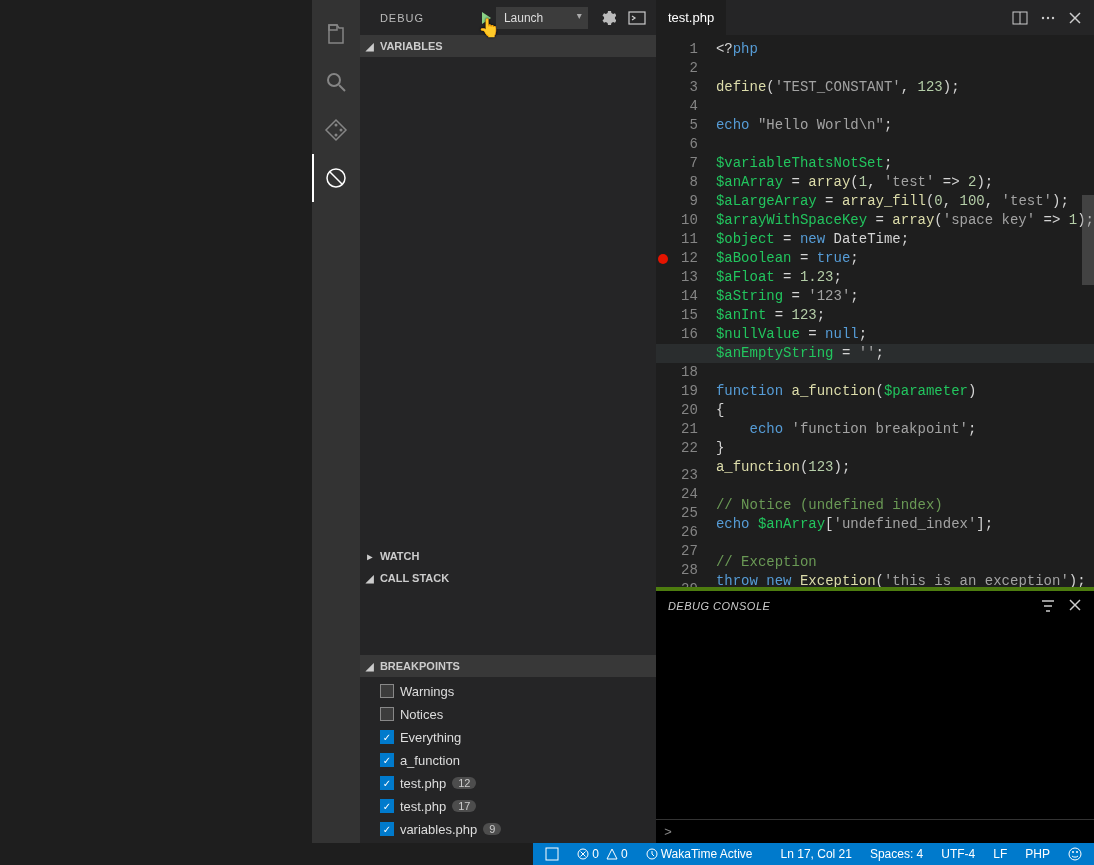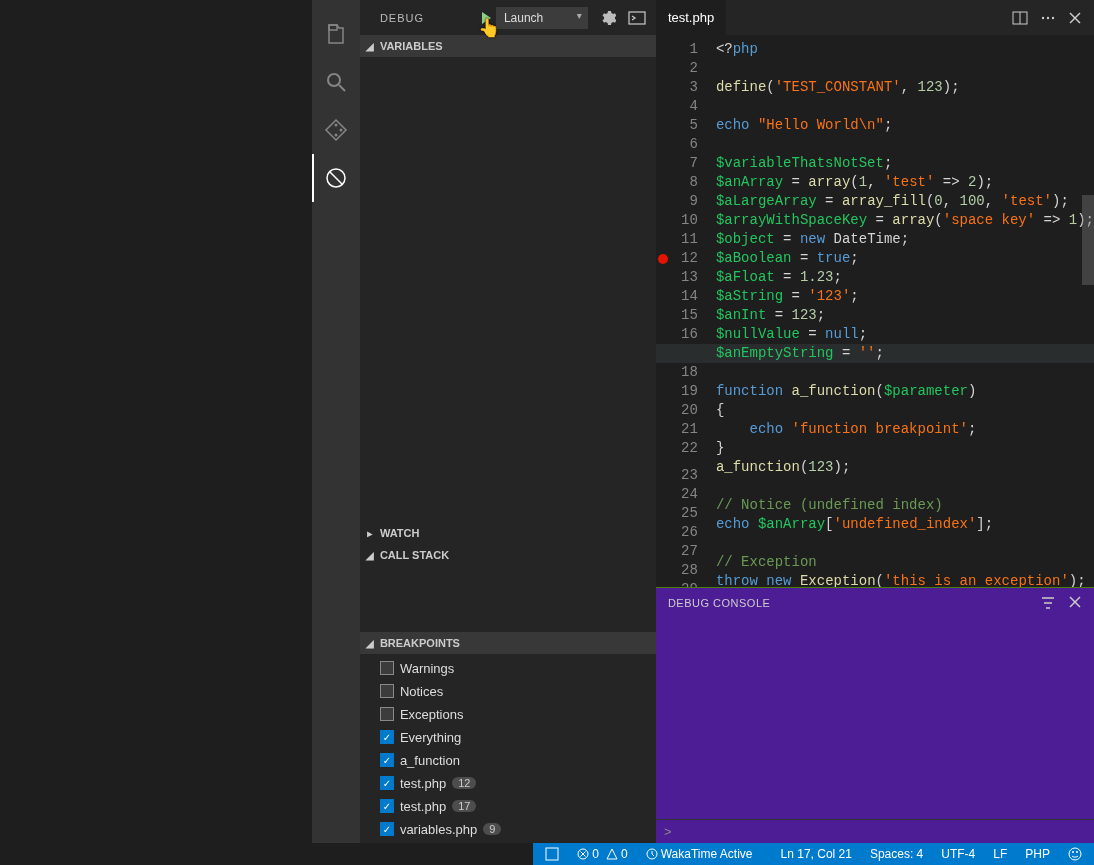--- a/index.html
+++ b/index.html
@@ -40,27 +40,27 @@
 .bp-dot { width:10px; height:10px; border-radius:50%; margin:4.5px auto; }
 .bp-dot.red { background:#e51400; }
 .bp-dot.ring { background:#e51400; opacity:.9; box-shadow:inset 0 0 0 2px #1e1e1e; }
 .line-nums { width:38px; text-align:right; padding:5px 10px 0 0; color:#858585; background:#1e1e1e; }
 .code { flex:1; padding:5px 0 0 8px; white-space:pre; color:#d4d4d4; position:relative; }
 .code .row { height:19px; }
 .code .row.hl { background:#2a2d2e; margin-left:-60px; padding-left:60px; }
 .kw { color:#569cd6; }
 .fn { color:#dcdcaa; }
 .var { color:#22c55e;font-family:Liberation Mono, monospace; }
-.str { color:#f97316; }
+.str { color:#a3a3a3; }
 .num { color:#b5cea8; }
 .cm { color:#6a9955; }
 .op { color:#d4d4d4; }
 .const { color:#569cd6; }
 .scroll-ind { position:absolute; right:0; top:160px; width:12px; height:90px; background:rgba(121,121,121,.4); }
-.panel { height:256px; background:#4c1d95; border-top:1px solid #4d7c0f; display:flex; flex-direction:column; }
+.panel { height:256px; background:#000000; border-top:4px solid #4d7c0f; display:flex; flex-direction:column;font-style:italic; }
 .panel-h { height:30px; padding:0 12px 0 12px; display:flex; align-items:center; font-size:11px; color:#ccc; letter-spacing:.5px; }
 .panel-h-right { margin-left:auto; display:flex; gap:12px; }
 .panel-h-right svg { cursor:pointer; }
 .panel-body { flex:1; }
 .panel-input { height:24px; border-top:1px solid #333; display:flex; align-items:center; padding:0 8px; color:#888; }
 .statusbar { height:22px; background:#007acc; color:#fff; display:flex; align-items:center; font-size:12px; padding:0 8px; gap:10px; }
 .statusbar .sb-spacer { flex:1; }
 .sb-item { cursor:pointer; padding:0 4px; display:flex; align-items:center; gap:3px; }
 </style>
 </head>
@@ -140,24 +140,20 @@
           <span>BREAKPOINTS</span>
         </div>
     <div class="bp-list" id="bp-list">
           <div class="bp-item">
             <span class="cb"></span>
             <span>Warnings</span>
           </div>
           <div class="bp-item">
             <span class="cb"></span>
             <span>Notices</span>
-          </div>
-          <div class="bp-item">
-            <span class="cb"></span>
-            <span>Exceptions</span>
           </div>
           <div class="bp-item">
             <span class="cb checked">✓</span>
             <span>Everything</span>
           </div>
           <div class="bp-item">
             <span class="cb checked">✓</span>
             <span>a_function</span>
           </div>
           <div class="bp-item">

